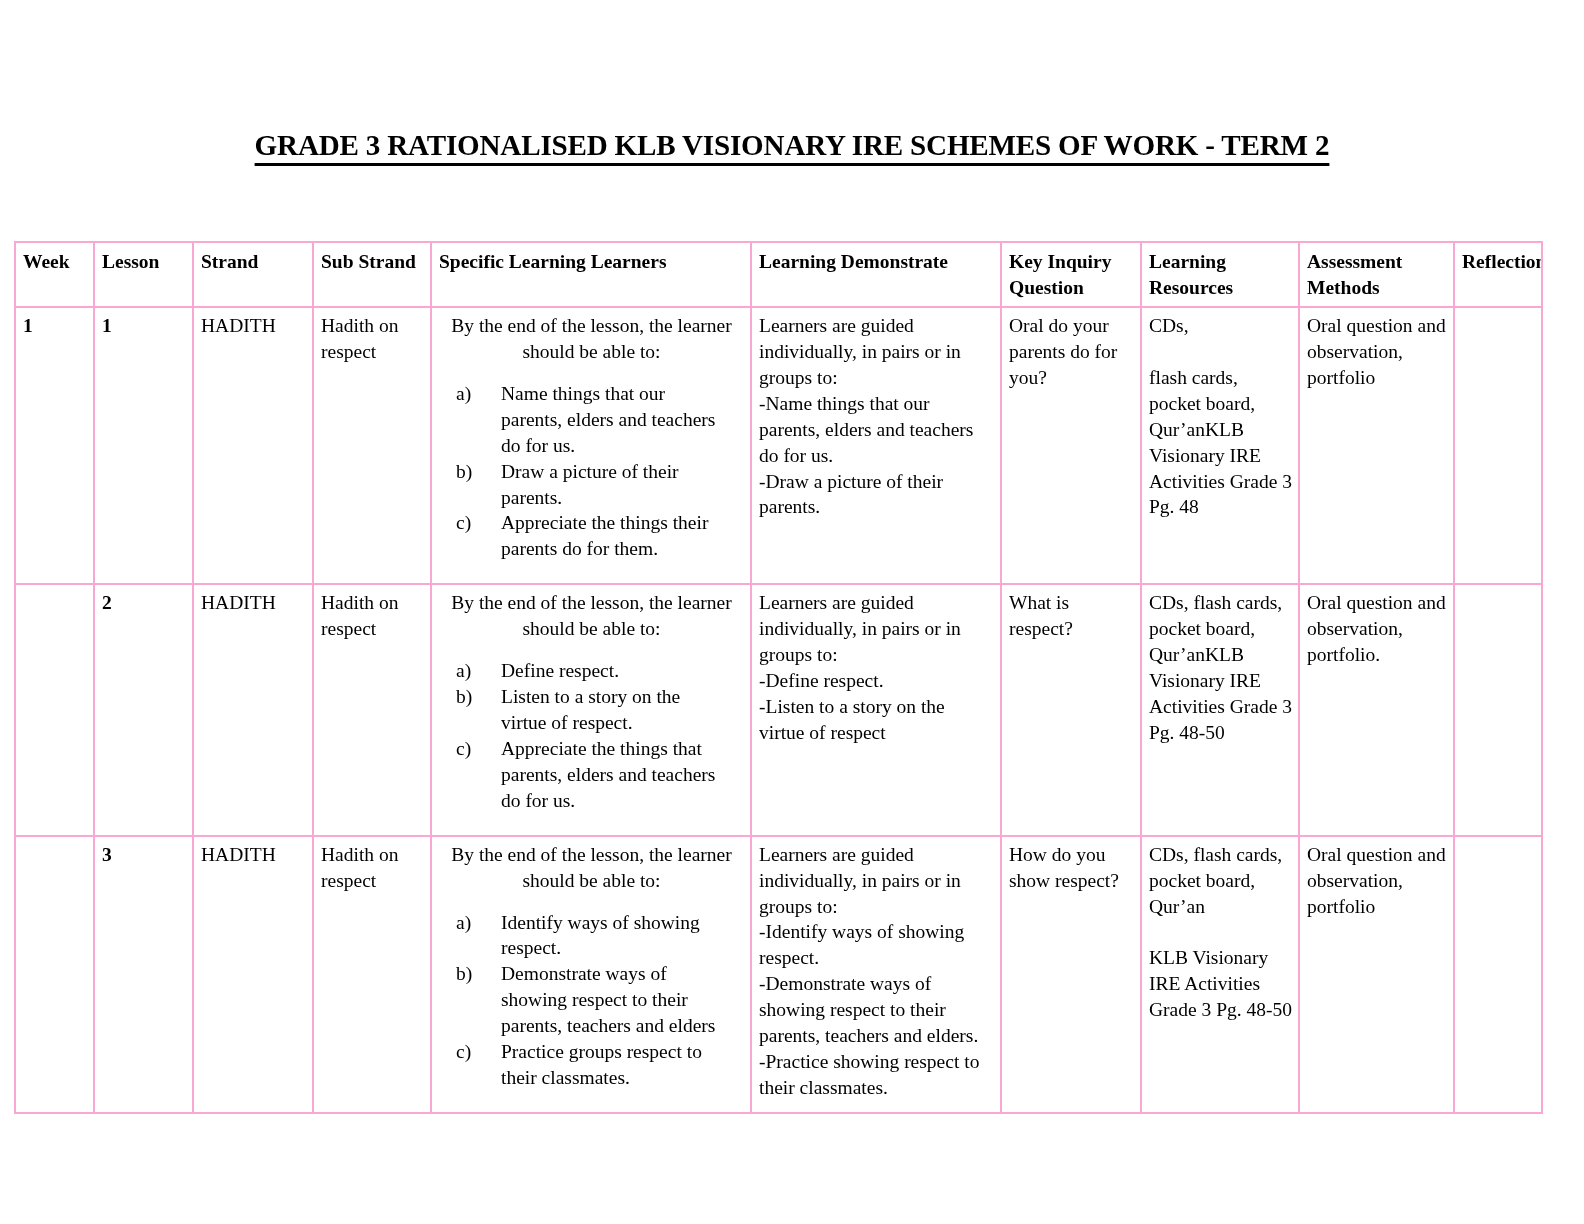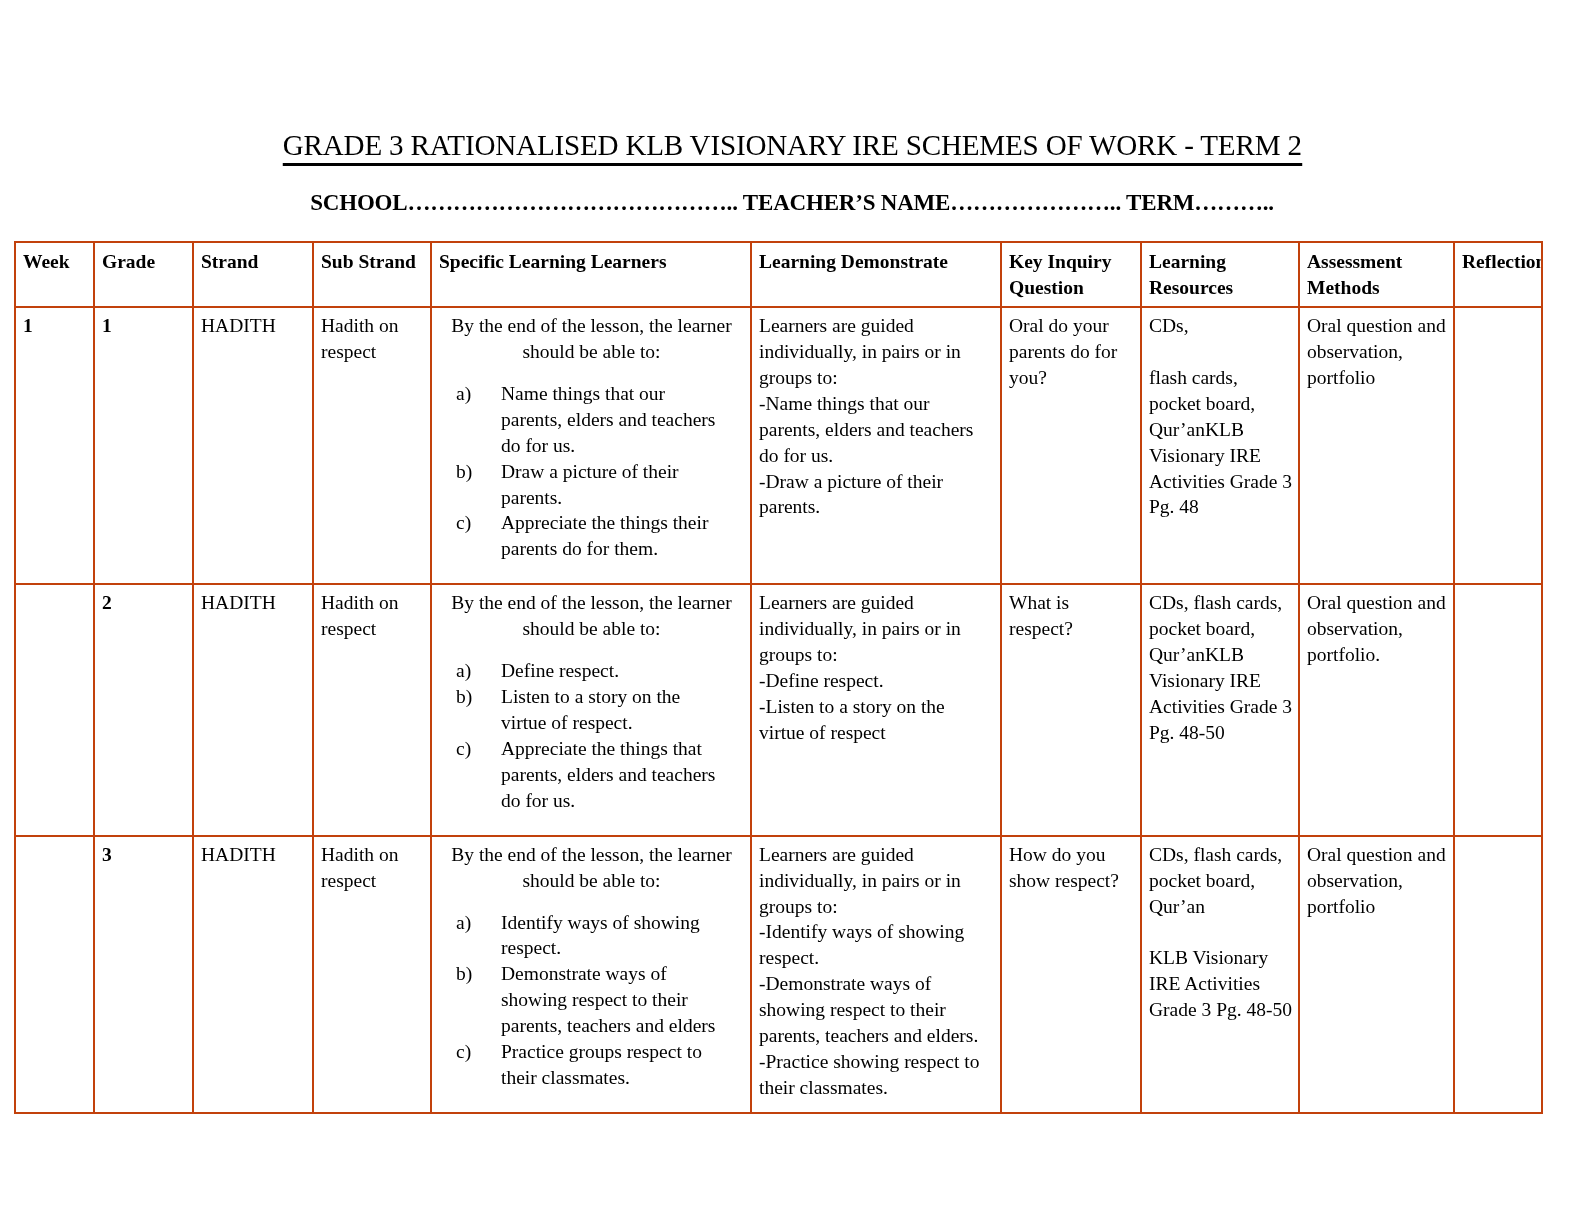--- a/index.html
+++ b/index.html
@@ -24,21 +24,21 @@
   }
 
   
   .doc-title {
     position: absolute;
     top: 108px;
     left: 0;
     width: 1584px;
     text-align: center;
     font-family: "Liberation Serif", "DejaVu Serif", serif;
-    font-weight: normal;
+    font-weight: bold;
     font-size: 30px;
     letter-spacing: -0.2px;
     line-height: 1.1;
   }
   .doc-title span {
     display: inline-block;
     border-bottom: 3px solid #000;
     padding-bottom: 2px;
     transform: scaleX(0.97);
     transform-origin: center;
@@ -66,21 +66,21 @@
   }
   table.scheme {
     border-collapse: collapse;
     table-layout: fixed;
     width: 1527px;
     font-size: 19.5px;
     line-height: 1.33;
   }
   table.scheme th,
   table.scheme td {
-    border: 2px solid #c2410c;
+    border: 2px solid #f9a8d4;
     vertical-align: top;
     padding: 5px 6px 5px 7px;
     text-align: left;
     overflow: hidden;
   }
   table.scheme thead th {
     font-weight: bold;
     height: 52px;
     padding-top: 6px;
   }
@@ -138,40 +138,39 @@
 </style>
 </head>
 <body>
 
 <div class="page">
 
   <h1 class="doc-title">
     <span>GRADE 3 RATIONALISED KLB VISIONARY IRE SCHEMES OF WORK - TERM 2</span>
   </h1>
 
-  <div class="doc-subtitle">SCHOOL…………………………………….. TEACHER’S NAME………………….. TERM………..</div>
 
   <div class="tbl-wrap">
     <table class="scheme">
       <colgroup>
         <col class="c-week">
           <col class="c-lesson">
           <col class="c-strand">
           <col class="c-sub">
         <col class="c-slo">
           <col class="c-le">
           <col class="c-kiq">
           <col class="c-lr">
         <col class="c-am">
           <col class="c-ref">
       </colgroup>
       <thead>
         <tr>
           <th>Week</th>
-          <th>Grade</th>
+          <th>Lesson</th>
           <th>Strand</th>
           <th>Sub Strand</th>
           <th>Specific Learning Learners</th>
           <th>Learning Demonstrate</th>
           <th>Key Inquiry Question</th>
           <th>Learning Resources</th>
           <th>Assessment Methods</th>
           <th>Reflection</th>
         </tr>
       </thead>

